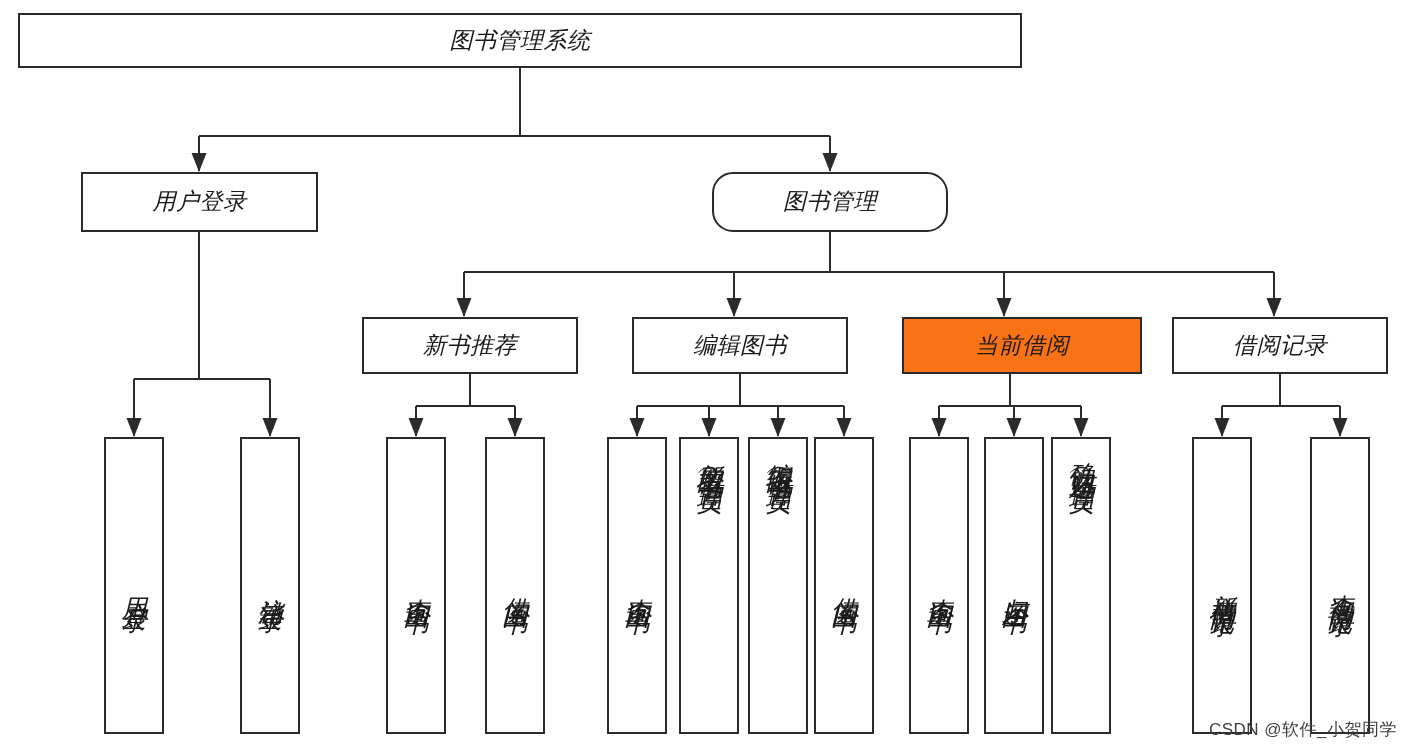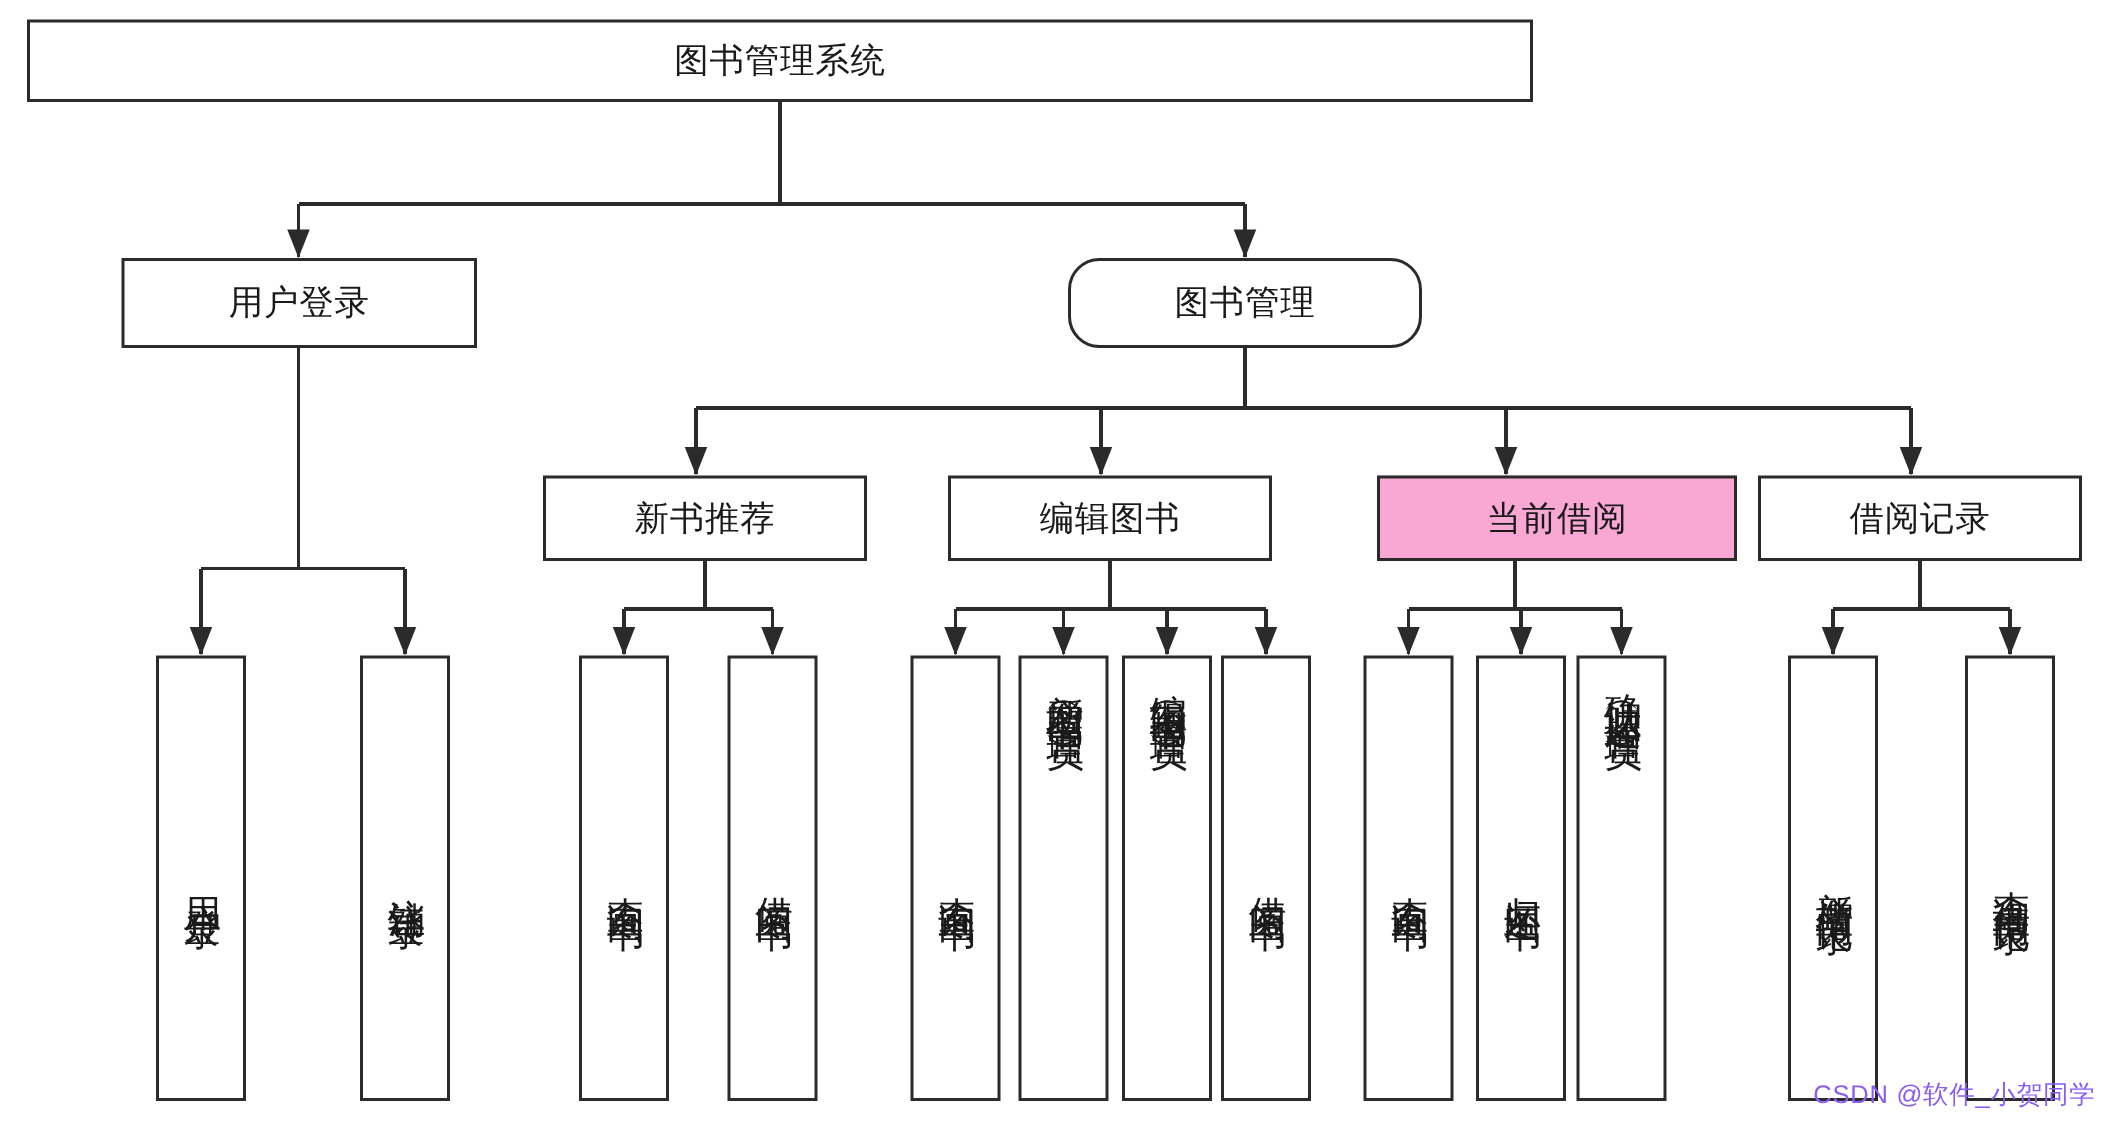--- a/index.html
+++ b/index.html
@@ -32,20 +32,21 @@
     display: flex;
     align-items: center;
     justify-content: center;
     color: #1a1a1a;
   }
   .node .label {
     display: block;
     text-align: center;
     line-height: 1.18;
     white-space: pre;
+    font-style: italic;
   }
   .node.horizontal .label {
     writing-mode: horizontal-tb;
     font-size: 23px;
     letter-spacing: 0.5px;
   }
   .node.vertical {
     align-items: flex-start;
     justify-content: center;
     padding-top: 4px;
@@ -59,21 +60,21 @@
   }
   .node.vertical.centered {
     align-items: center;
     padding-top: 0;
   }
   #watermark {
     position: absolute;
     right: 8px;
     bottom: 6px;
     font-size: 17px;
-    color: #8b5cf6;
+    color: #404040;
     white-space: nowrap;
     letter-spacing: 0.5px;
     pointer-events: none;
   }
 </style>
 </head>
 <body>
 
 <div id="canvas">
 
@@ -141,21 +142,21 @@
       </div>
       <div class="node horizontal" style="left: 712px; top: 172px; width: 236px; height: 60px; border-color: rgb(43, 43, 43); background: rgb(255, 255, 255); color: rgb(26, 26, 26); border-radius: 21px;">
         <span class="label">图书管理</span>
       </div>
       <div class="node horizontal" style="left: 362px; top: 317px; width: 216px; height: 57px; border-color: rgb(43, 43, 43); background: rgb(255, 255, 255); color: rgb(26, 26, 26);">
         <span class="label">新书推荐</span>
       </div>
       <div class="node horizontal" style="left: 632px; top: 317px; width: 216px; height: 57px; border-color: rgb(43, 43, 43); background: rgb(255, 255, 255); color: rgb(26, 26, 26);">
         <span class="label">编辑图书</span>
       </div>
-      <div class="node horizontal" style="left: 902px; top: 317px; width: 240px; height: 57px; border-color: rgb(43, 43, 43); background: #f9a8d4; color: rgb(26, 26, 26); margin-left: 16px;">
+      <div class="node horizontal" style="left: 902px; top: 317px; width: 240px; height: 57px; border-color: rgb(43, 43, 43); background: #f97316; color: rgb(26, 26, 26);">
         <span class="label">当前借阅</span>
       </div>
       <div class="node horizontal" style="left: 1172px; top: 317px; width: 216px; height: 57px; border-color: rgb(43, 43, 43); background: rgb(255, 255, 255); color: rgb(26, 26, 26);">
         <span class="label">借阅记录</span>
       </div>
       <div class="node vertical centered" style="left: 104px; top: 437px; width: 60px; height: 297px; border-color: rgb(43, 43, 43); background: rgb(255, 255, 255); color: rgb(26, 26, 26);">
         <span class="label">用户登录</span>
       </div>
       <div class="node vertical centered" style="left: 240px; top: 437px; width: 60px; height: 297px; border-color: rgb(43, 43, 43); background: rgb(255, 255, 255); color: rgb(26, 26, 26);">
         <span class="label">注销登录</span>

